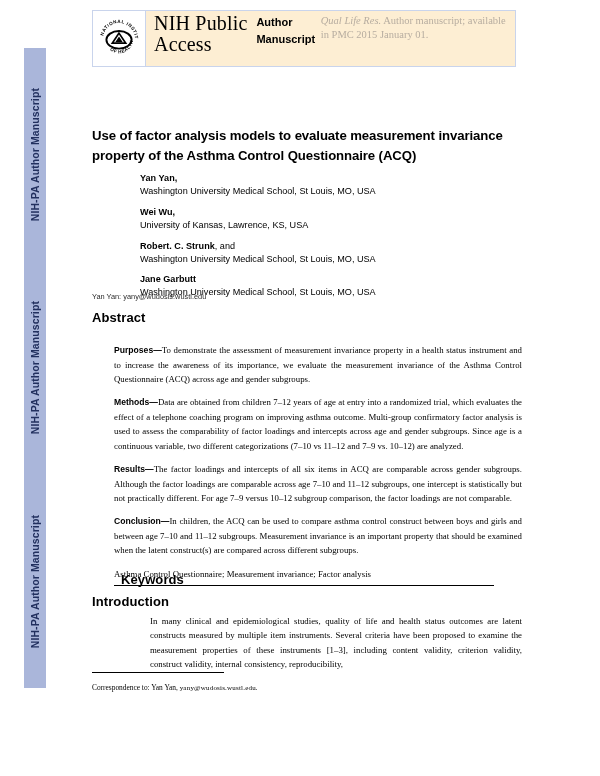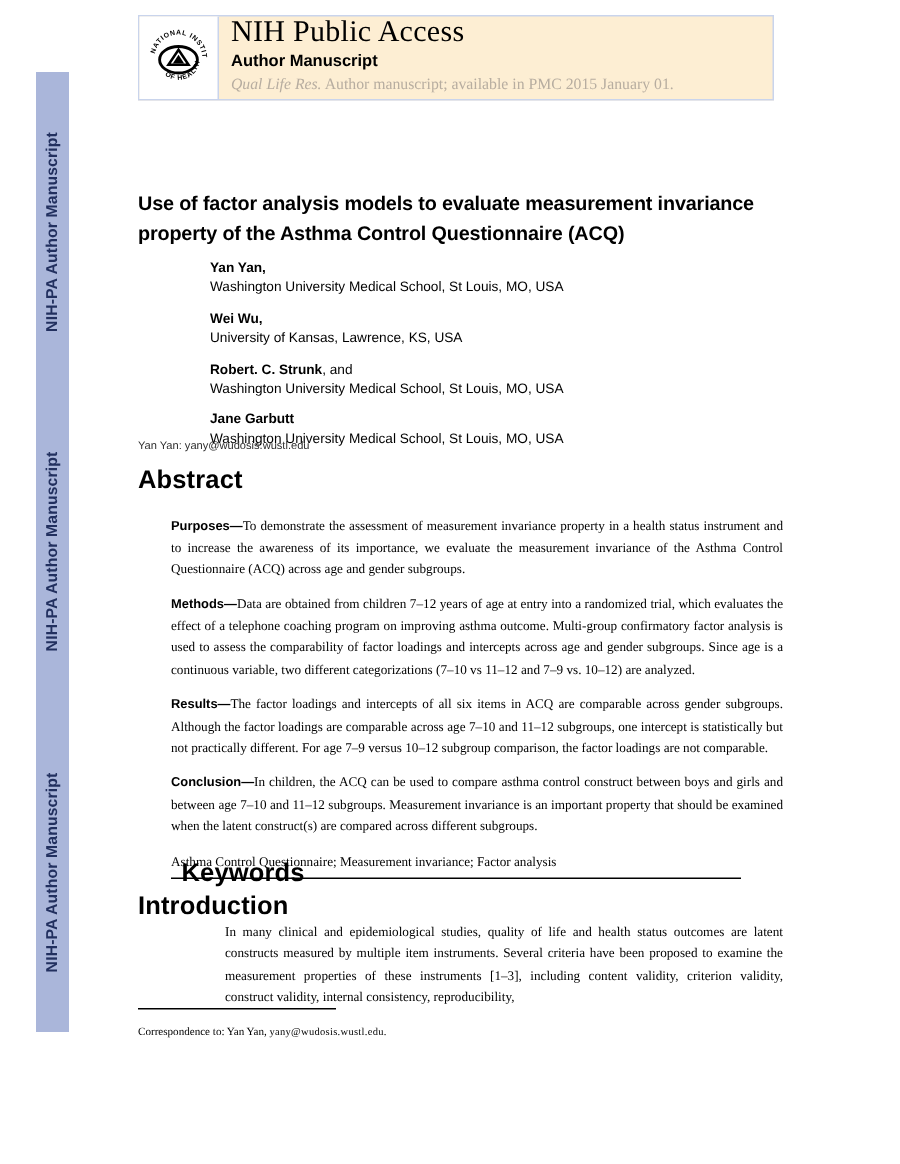--- a/index.html
+++ b/index.html
@@ -70,21 +70,21 @@
     border-right: 1px solid #c9d4ec;
     display: flex;
     align-items: center;
     justify-content: center;
     flex: none;
   }
   .banner-text {
     flex: 1;
     padding: 2px 0 4px 8px;
     display: flex;
-    flex-direction: column;
+    flex-direction: row;
     justify-content: center;
   }
   .banner-title {
     font-size: 20px;
     line-height: 1.05;
     letter-spacing: 0.2px;
   }
   .banner-sub {
     font-family: "Liberation Sans", "DejaVu Sans", sans-serif;
     font-size: 11px;
@@ -146,21 +146,21 @@
     font-size: 7.4px;
     color: #2b2b2b;
   }
 
   
   .h-abstract, .h-keywords, .h-intro {
     position: absolute;
     left: 36px;
     font-family: "Liberation Sans", "DejaVu Sans", sans-serif;
     font-weight: bold;
-    font-size: 17px;
+    font-size: 13px;
     letter-spacing: 0.1px;
   }
   .h-abstract { top: 310px; }
   .h-keywords { top: 572px; padding-left: 29px; }
   .h-intro    { top: 594px; }
 
   
   .abstract {
     position: absolute;
     left: 58px;

